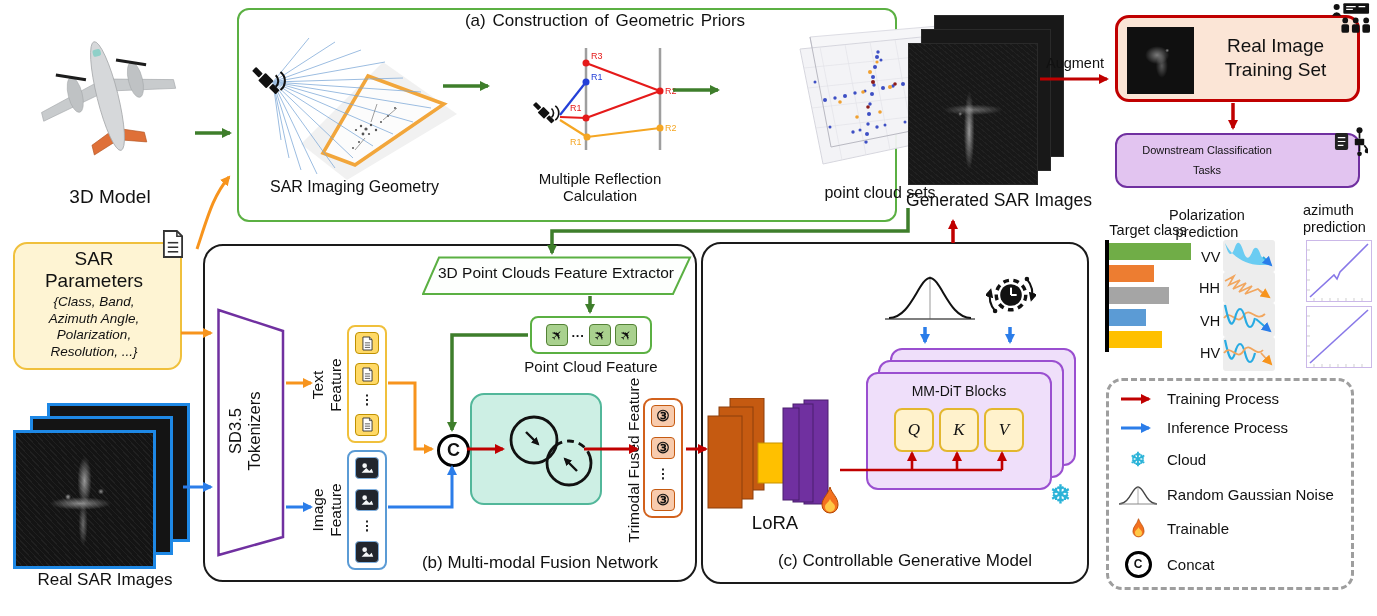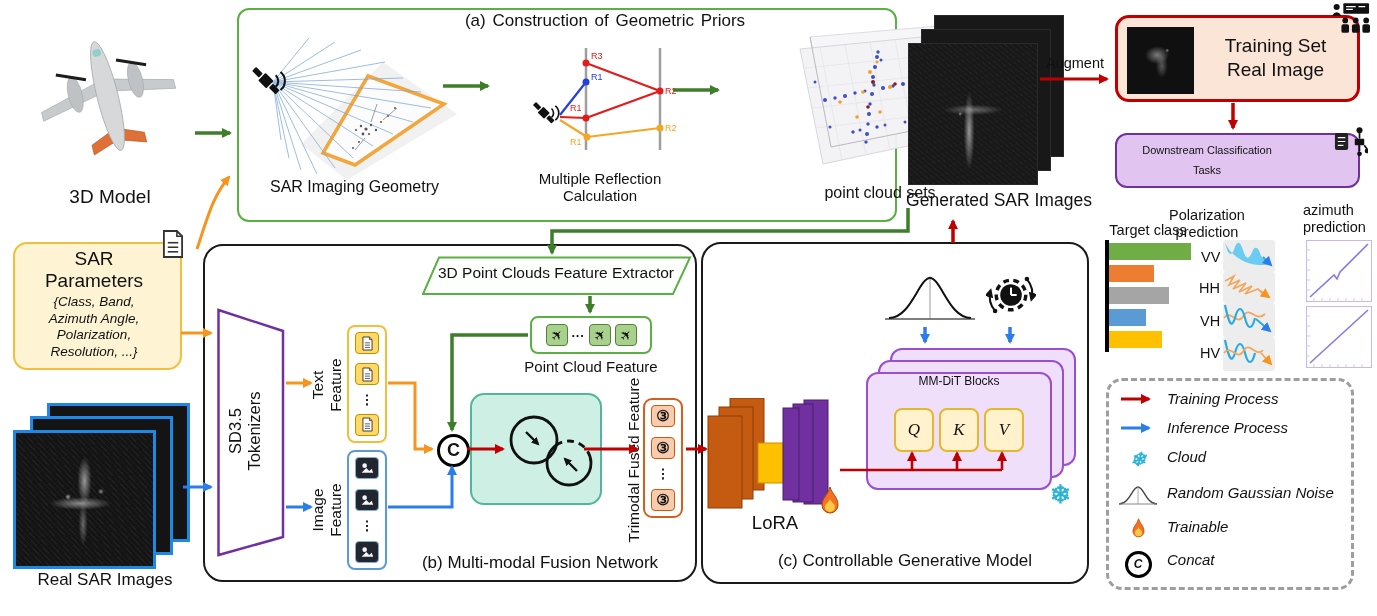--- a/index.html
+++ b/index.html
@@ -45,21 +45,21 @@
   .concat-c{position:absolute;width:27px;height:27px;border:3.5px solid #000;border-radius:50%;
             background:#fff;font-weight:bold;font-size:18px;display:flex;align-items:center;justify-content:center;z-index:30;}
   .mmdit{position:absolute;width:182px;height:114px;background:#EFDFFA;border:2px solid #9A4FD0;border-radius:12px;}
   .qkv{position:absolute;width:36px;height:40px;background:#FFF2CC;border:2px solid #E3B72E;border-radius:8px;
        display:flex;align-items:center;justify-content:center;font-family:"Liberation Serif",serif;
        font-style:italic;font-size:17px;}
   .tc-bar{height:16.5px;margin-bottom:5.5px;}
   .wavebg{background:#EDEDED;border-radius:3px;}
   .legend{left:1106px;top:378px;width:248px;height:212px;border:3px dashed #9E9E9E;border-radius:16px;
           display:flex;flex-direction:column;justify-content:space-between;padding:9px 0;box-sizing:border-box;}
-  .lg-row{display:flex;font-style:italic;}
+  .lg-row{display:flex;align-items:center;}
   .lg-icon{width:58px;display:flex;justify-content:center;align-items:center;flex-shrink:0;}
   .lg-label{font-size:15px;}
   .lg-concat{width:21px;height:21px;border:3px solid #000;border-radius:50%;font-weight:bold;font-size:12px;
              display:flex;align-items:center;justify-content:center;}
   .snow{color:#2BB3D8;font-weight:bold;}
 </style>
 </head>
 <body>
 
 <svg style="position:absolute;width:0;height:0" aria-hidden="true">
@@ -448,21 +448,21 @@
     <path d="M6,48 C28,48 36,8 47,8 C58,8 66,48 88,48" fill="none" stroke="#111" stroke-width="2"></path>
   </svg>
 
   <svg class="abs" style="left:986px;top:268px" width="50" height="54">
     <use href="#timestep" width="50" height="54"></use>
   </svg>
 
   <div class="mmdit" style="left:890px;top:348px"></div>
   <div class="mmdit" style="left:878px;top:360px"></div>
   <div class="mmdit" style="left:866px;top:372px">
-    <div class="ctr" style="font-size:12px">MM-DiT Blocks</div>
+    <div class="ctr" style="margin-top:9px;font-size:14px">MM-DiT Blocks</div>
   </div>
   <div class="qkv" style="left:894px;top:408px">
       <span>Q</span>
     </div>
   <div class="qkv" style="left:939px;top:408px">
       <span>K</span>
     </div>
   <div class="qkv" style="left:984px;top:408px">
       <span>V</span>
     </div>
@@ -473,22 +473,22 @@
     <div class="gimg" style="left:26px;top:0"></div>
     <div class="gimg" style="left:13px;top:14px"></div>
     <div class="gimg front" style="left:0;top:28px"></div>
   </div>
   <div class="lbl ctr" style="left:890px;top:190px;width:218px;font-size:17.5px">Generated SAR Images</div>
   <div class="lbl ctr" style="left:1038px;top:55px;width:74px;font-size:14.5px">Augment</div>
 
   <div class="abs" style="left:1115px;top:15px;width:245px;height:87px;background:#FBE5D6;border:3px solid #C00000;border-radius:14px;box-sizing:border-box"></div>
   <div class="timg"></div>
   <div class="lbl ctr" style="left:1198px;top:34px;width:155px;font-size:19px;line-height:24px">
+    <div>Real Image</div>
     <div>Training Set</div>
-    <div>Real Image</div>
   </div>
   <svg class="abs" style="left:1330px;top:2px" width="40" height="33">
     <use href="#classroom" width="40" height="33"></use>
   </svg>
 
   <div class="abs" style="left:1115px;top:133px;width:245px;height:55px;background:#E2C4F0;border:2.5px solid #7030A0;border-radius:12px;box-sizing:border-box"></div>
   <div class="lbl ctr" style="left:1088px;top:140px;width:238px;font-size:11px;line-height:20px">
     <div>Downstream Classification</div>
     <div>Tasks</div>
   </div>

